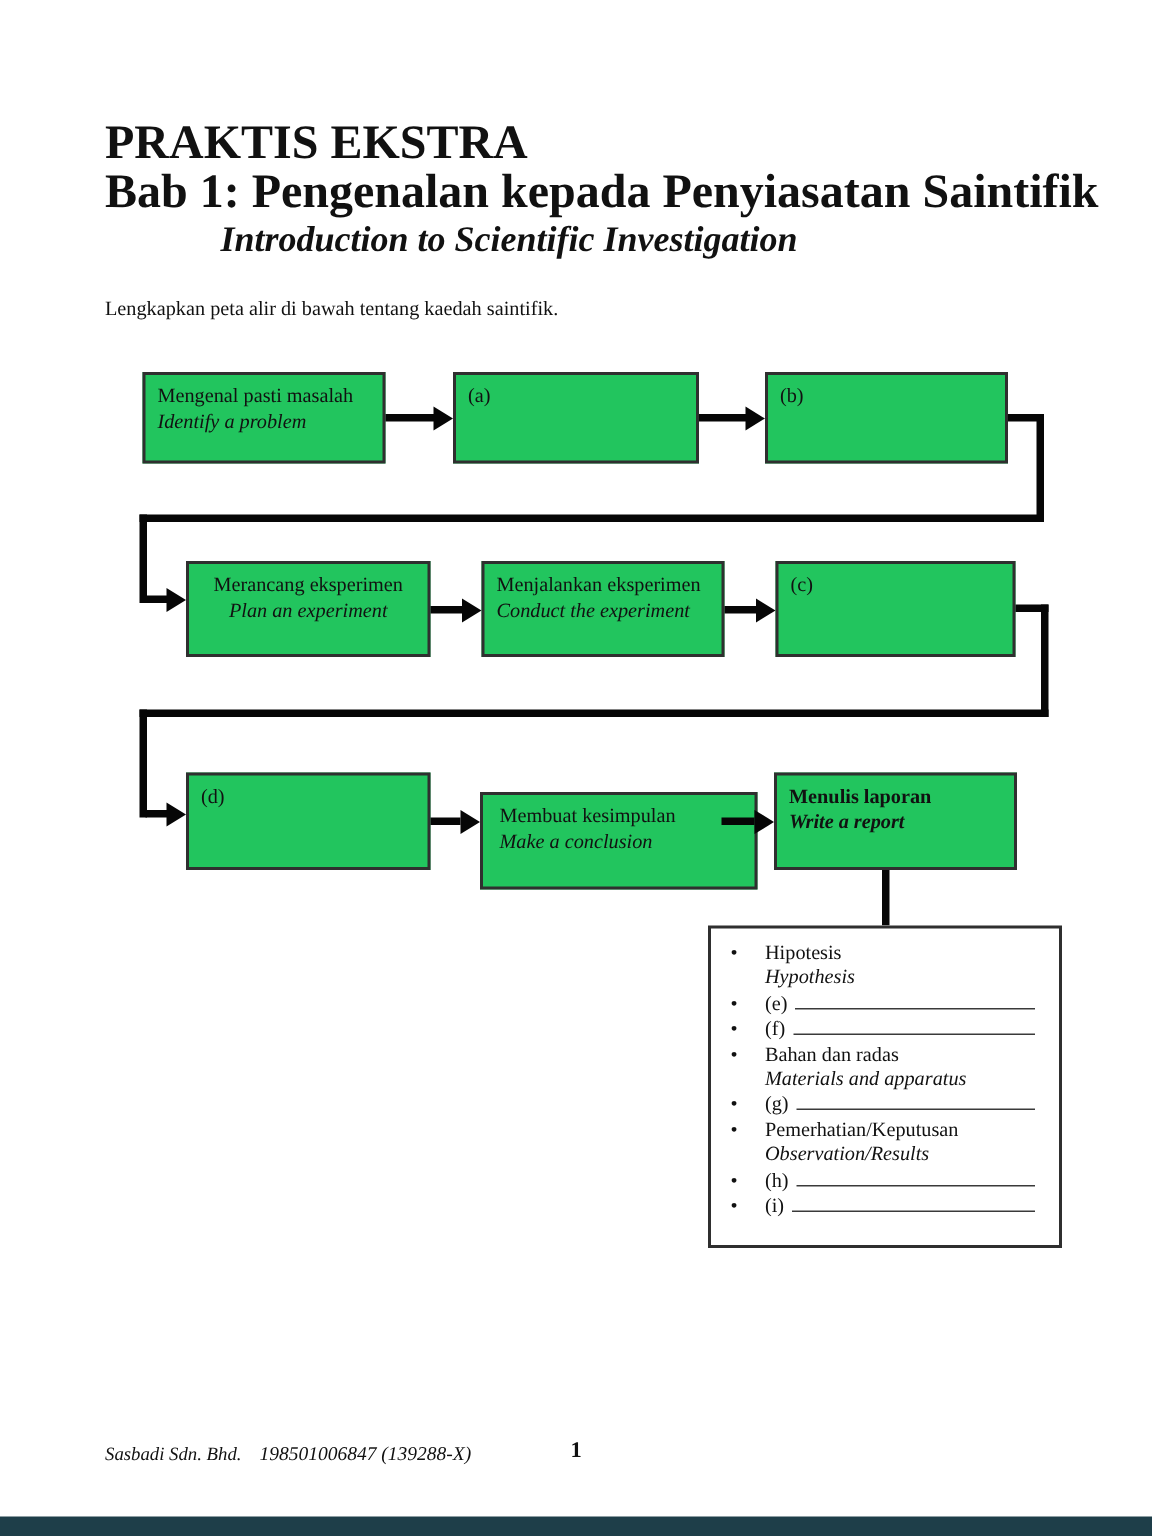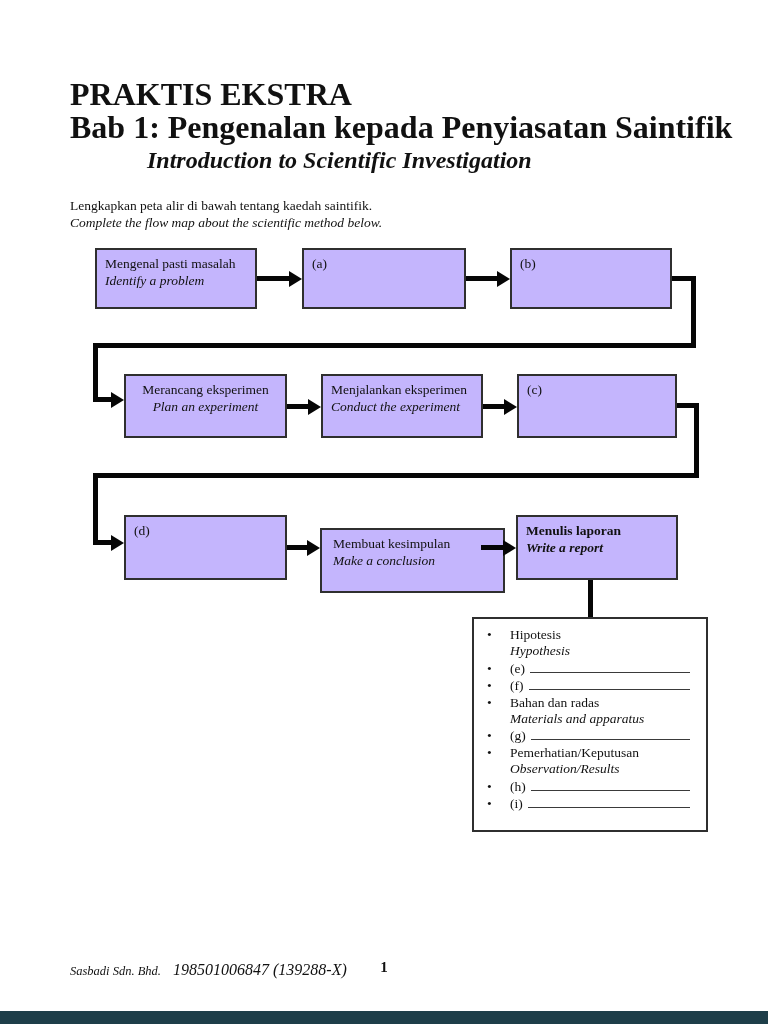--- a/index.html
+++ b/index.html
@@ -8,21 +8,21 @@
     font-family:"Liberation Serif", serif; color:#111; overflow:hidden;
   }
   
   .titleblock { position:absolute; left:70px; top:78px; }
   .t1, .t2 { font-size:32px; font-weight:bold; line-height:33px; white-space:nowrap; }
   .t3 { font-size:24px; font-weight:bold; font-style:italic; line-height:33px; margin-left:77px; white-space:nowrap; }
   .instructions { position:absolute; left:70px; top:198px; font-size:13.5px; line-height:16.5px; }
   .instr-en { font-style:italic; }
   
   .fbox {
-    position:absolute; box-sizing:border-box; background:#c4b5fd;
+    position:absolute; box-sizing:border-box; background:#22c55e;
     border:2px solid #2f2f2f; padding:5px 8px; font-size:13.5px; line-height:17px;
   }
   .ms { display:block; }
   .en { display:block; font-style:italic; }
   
   .shaft { position:absolute; background:#060606; }
   .head {
     position:absolute; width:0; height:0;
     border-top:8px solid transparent; border-bottom:8px solid transparent;
     border-left:13px solid #060606;
@@ -33,37 +33,36 @@
     box-sizing:border-box; border:2px solid #2f2f2f; background:#fff;
     padding:8px 14px 8px 0; font-size:13.5px; line-height:16.4px;
   }
   .dline { display:flex; align-items:baseline; }
   .bullet { display:inline-block; width:23px; padding-left:13px; text-align:left; flex:0 0 auto; }
   .dtext { flex:1 1 auto; }
   .den { font-style:italic; margin-left:36px; }
   .blankline { flex:1 1 auto; border-bottom:1px solid #3a3a3a; margin:0 2px 2px 5px; height:12px; }
   
   .footer-left { position:absolute; left:70px; top:961px; font-style:italic; font-size:12.5px; white-space:nowrap; }
-  .reg { margin-left:12px; font-size:16px; }
+  .reg { margin-left:12px; font-size:13px; }
   .pageno { position:absolute; left:0; top:959px; width:768px; text-align:center; font-weight:bold; font-size:15px; }
   .bottombar { position:absolute; left:0; bottom:0; width:768px; height:13px; background:#1e3e49; }
 </style>
 </head>
 <body>
 
 <div class="page">
 
   <div class="titleblock">
     <div class="t1">PRAKTIS EKSTRA</div>
     <div class="t2">Bab 1: Pengenalan kepada Penyiasatan Saintifik</div>
     <div class="t3">Introduction to Scientific Investigation</div>
   </div>
   <div class="instructions">
     <div class="instr-ms">Lengkapkan peta alir di bawah tentang kaedah saintifik.</div>
-    <div class="instr-en">Complete the flow map about the scientific method below.</div>
   </div>
 
   <div class="fbox" style="left:95px;top:248px;width:162px;height:61px;">
     <span class="ms">Mengenal pasti masalah</span>
     <span class="en">Identify a problem</span>
   </div>
   <div class="fbox" style="left:302px;top:248px;width:164px;height:61px;">
     <span class="ms">(a)</span>
   </div>
   <div class="fbox" style="left:510px;top:248px;width:162px;height:61px;">

